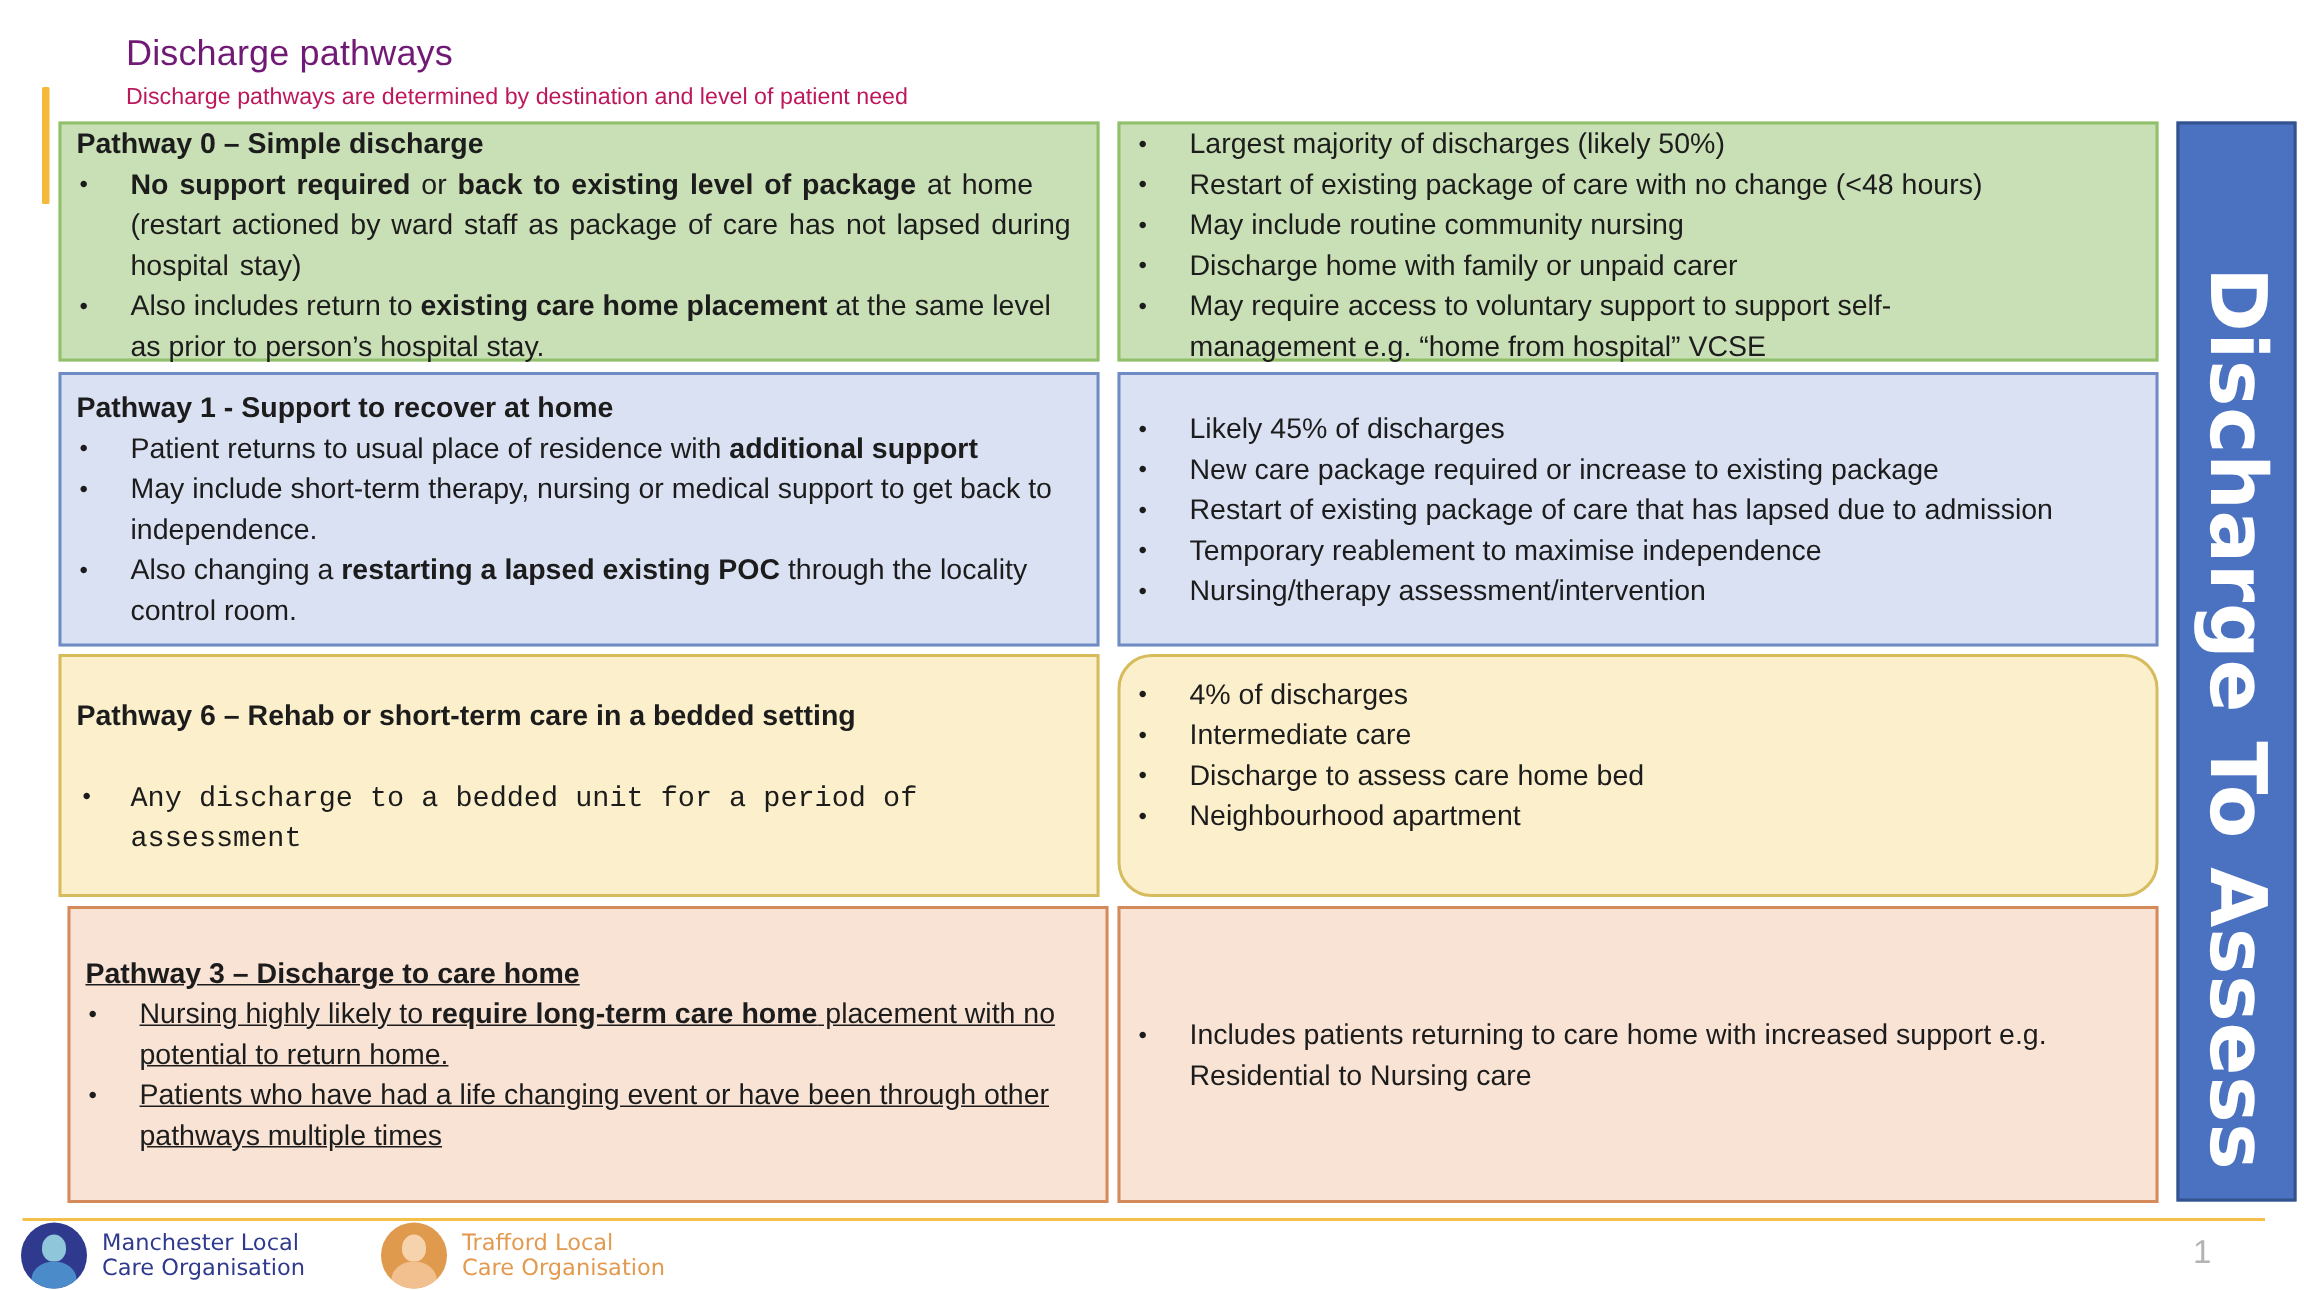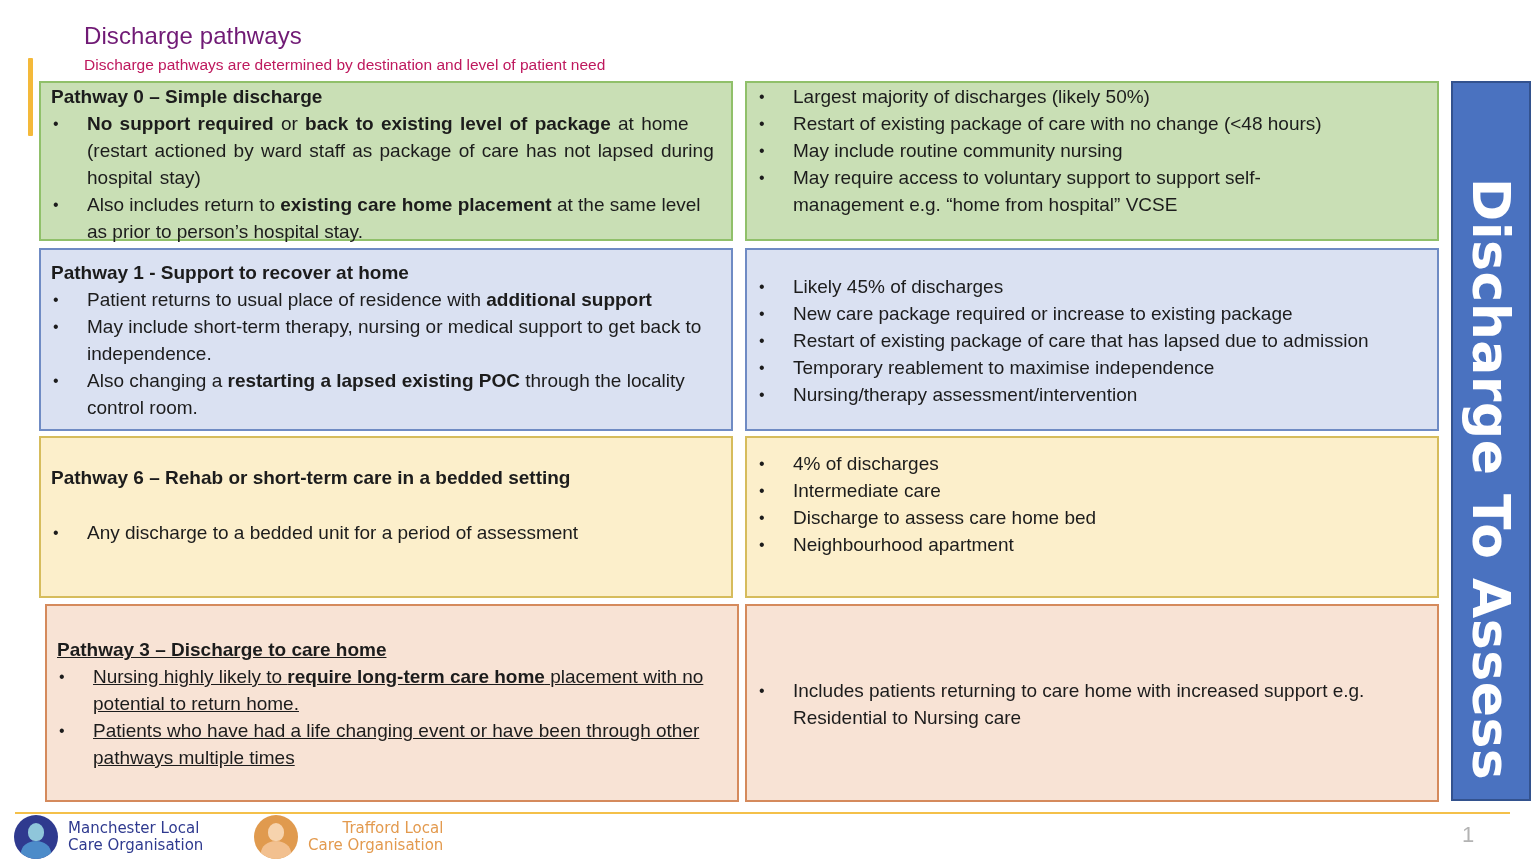--- a/index.html
+++ b/index.html
@@ -65,20 +65,21 @@
     <li>
       <span>Also includes return to </span><span class="b">existing care home placement</span><span> at the same level as prior to person’s hospital stay.</span>
     </li>
   </ul>
 </div>
 <div class="box green" style="left:745px; top:81px; width:694px; height:160px; padding:0 10px 0 10px;">
   <ul style="padding-right:90px;">
     <li>Largest majority of discharges (likely 50%)</li>
     <li>Restart of existing package of care with no change (&lt;48 hours)</li>
     <li>May include routine community nursing</li>
+    <li>Discharge home with family or unpaid carer</li>
     <li>May require access to voluntary support to support self-management e.g. “home from hospital” VCSE</li>
   </ul>
 </div>
 
 <div class="box blue" style="left:39px; top:248px; width:694px; height:183px; padding:9px 10px 0 10px;">
   <div class="heading">Pathway 1 - Support to recover at home</div>
   <ul>
     <li>
       <span>Patient returns to usual place of residence with </span><span class="b">additional support</span>
     </li>
@@ -95,27 +96,27 @@
     <li>Likely 45% of discharges</li>
     <li>New care package required or increase to existing package</li>
     <li>Restart of existing package of care that has lapsed due to admission</li>
     <li>Temporary reablement to maximise independence</li>
     <li>Nursing/therapy assessment/intervention</li>
   </ul>
 </div>
 
 <div class="box yellow" style="left:39px; top:436px; width:694px; height:162px; padding:26px 10px 0 10px;">
   <div class="heading">Pathway 6 – Rehab or short-term care in a bedded setting</div>
-  <ul style="margin-top:28px;">
+  <ul style="margin-top:28px;font-family:Liberation Mono, monospace;">
     <li>
       <span>Any discharge to a bedded unit for a period of assessment</span>
     </li>
   </ul>
 </div>
-<div class="box yellow" style="left:745px; top:436px; width:694px; height:162px; padding:12px 10px 0 10px;">
+<div class="box yellow" style="left:745px; top:436px; width:694px; height:162px; padding:12px 10px 0 10px;border-radius:23px;">
   <ul>
     <li>4% of discharges</li>
     <li>Intermediate care</li>
     <li>Discharge to assess care home bed</li>
     <li>Neighbourhood apartment</li>
   </ul>
 </div>
 
 <div class="box peach" style="left:45px; top:604px; width:694px; height:198px; padding:30px 10px 0 10px;text-decoration:underline;">
   <div class="heading">Pathway 3 – Discharge to care home</div>
@@ -142,21 +143,21 @@
 <div class="logo mcr" style="left:14px;">
   <div class="circle">
     <div class="head"></div>
       <div class="bodyp"></div>
   </div>
   <div class="txt">
     <div>Manchester Local</div>
     <div>Care Organisation</div>
   </div>
 </div>
-<div class="logo trf" style="left:254px;text-align:right;">
+<div class="logo trf" style="left:254px;">
   <div class="circle">
     <div class="head"></div>
       <div class="bodyp"></div>
   </div>
   <div class="txt">
     <div>Trafford Local</div>
     <div>Care Organisation</div>
   </div>
 </div>
 <div class="page-number">1</div>

